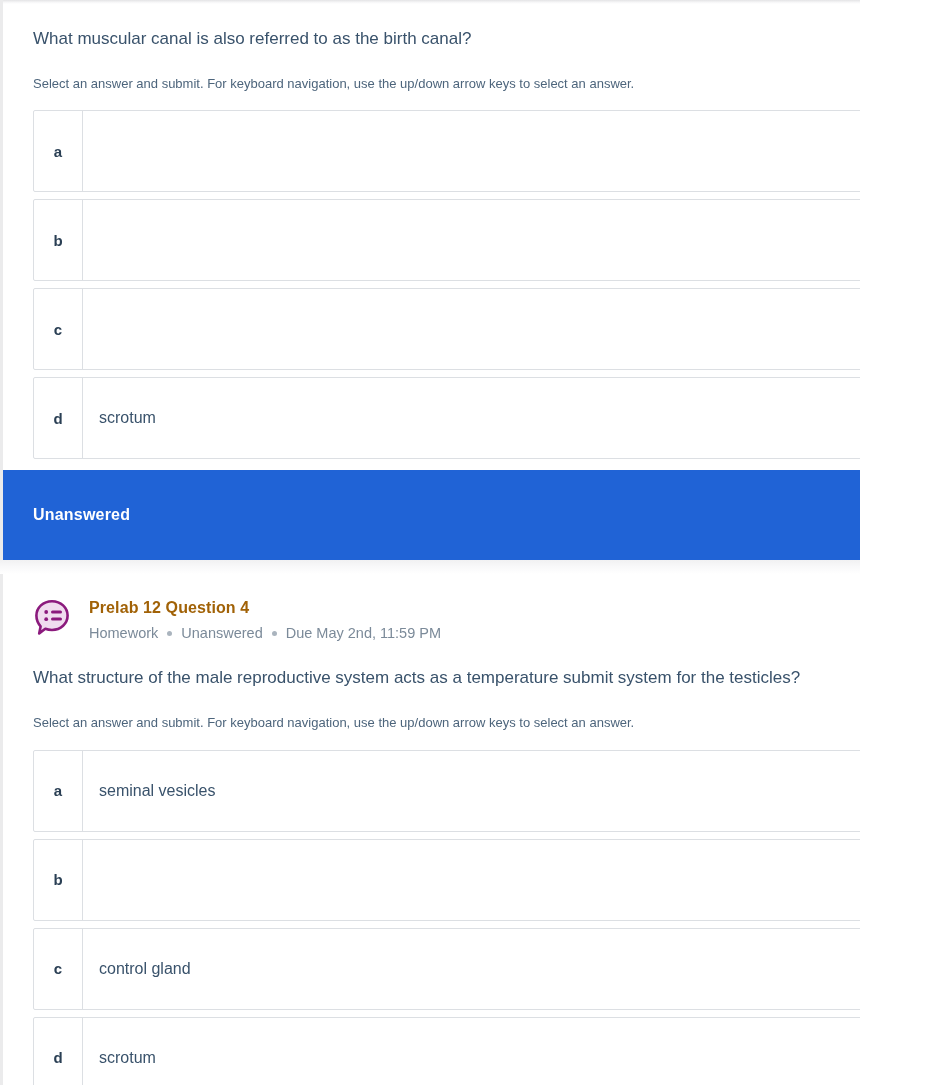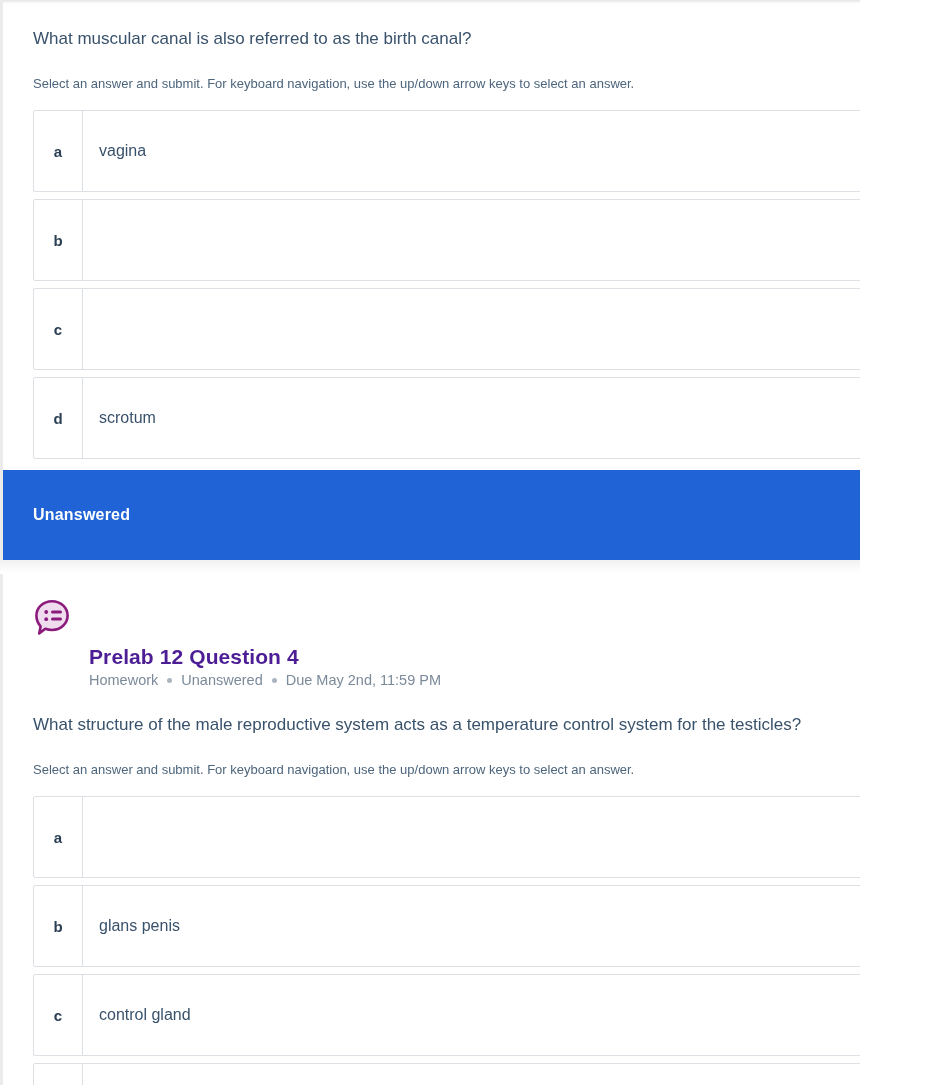--- a/index.html
+++ b/index.html
@@ -52,28 +52,28 @@
     width: 40px;
     height: 40px;
     flex: 0 0 40px;
     margin-top: 2px;
     margin-right: 16px;
   }
   .q-headtext {
     padding-top: 2px;
   }
   .q-title {
-    font-size: 21px;
+    font-size: 16px;
     font-weight: bold;
-    color: #4c1d95;
+    color: #a16207;
     letter-spacing: .1px;
     line-height: 1.25;
-    margin-top: 46px;
   }
   .q-meta {
+    margin-top: 6px;
     font-size: 14.5px;
     color: #7b8a99;
     line-height: 1.3;
     display: flex;
     align-items: center;
     flex-wrap: nowrap;
   }
   .q-meta .dot {
     display: inline-block;
     width: 5px;
@@ -183,21 +183,20 @@
 
   <div class="card">
     <div class="card-top-shade"></div>
     <div class="card-inner">
       <div class="q-prompt">What muscular canal is also referred to as the birth canal?</div>
       <div class="q-instructions">Select an answer and submit. For keyboard navigation, use the up/down arrow keys to select an answer.</div>
 
       <div class="options">
         <div class="option">
           <div class="option-letter">a</div>
-          <div class="option-text">vagina</div>
         </div>
         <div class="option">
           <div class="option-letter">b</div>
         </div>
         <div class="option">
           <div class="option-letter">c</div>
         </div>
         <div class="option">
           <div class="option-letter">d</div>
           <div class="option-text">scrotum</div>
@@ -232,30 +231,30 @@
           <div class="q-meta">
             <span>Homework</span>
             <span class="dot"></span>
             <span>Unanswered</span>
             <span class="dot"></span>
             <span>Due May 2nd, 11:59 PM</span>
           </div>
         </div>
       </div>
 
-      <div class="q-prompt">What structure of the male reproductive system acts as a temperature control system for the testicles?</div>
+      <div class="q-prompt">What structure of the male reproductive system acts as a temperature submit system for the testicles?</div>
       <div class="q-instructions">Select an answer and submit. For keyboard navigation, use the up/down arrow keys to select an answer.</div>
 
       <div class="options">
         <div class="option">
           <div class="option-letter">a</div>
+          <div class="option-text">seminal vesicles</div>
         </div>
         <div class="option">
           <div class="option-letter">b</div>
-          <div class="option-text">glans penis</div>
         </div>
         <div class="option">
           <div class="option-letter">c</div>
           <div class="option-text">control gland</div>
         </div>
         <div class="option">
           <div class="option-letter">d</div>
           <div class="option-text">scrotum</div>
         </div>
       </div>

